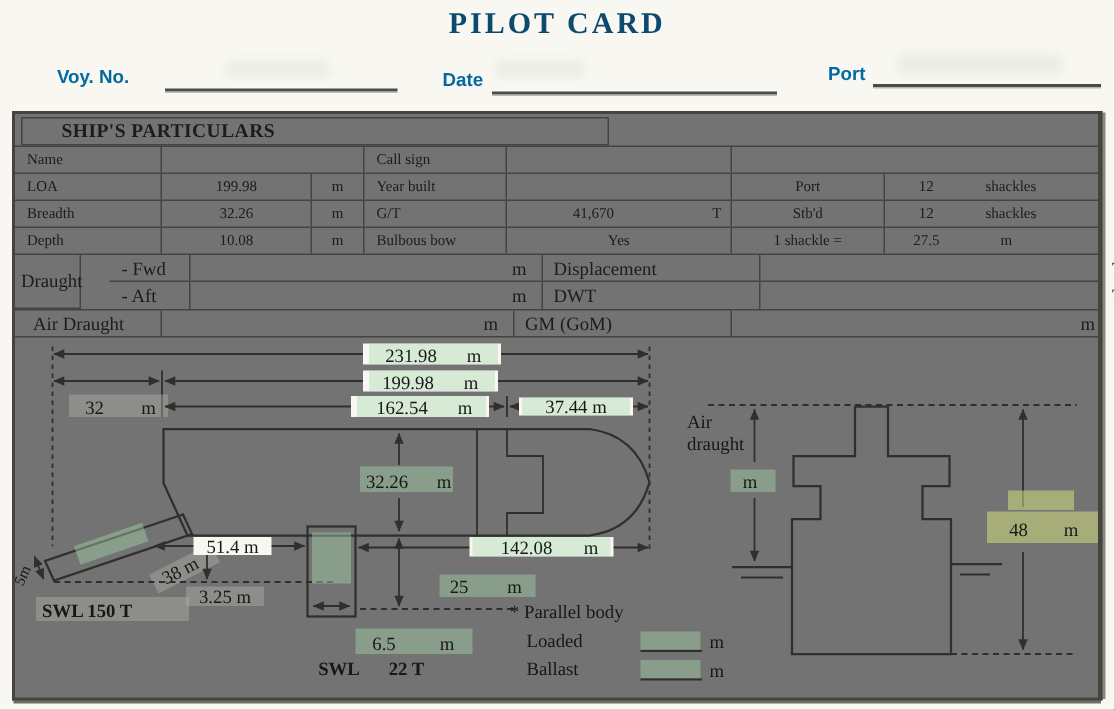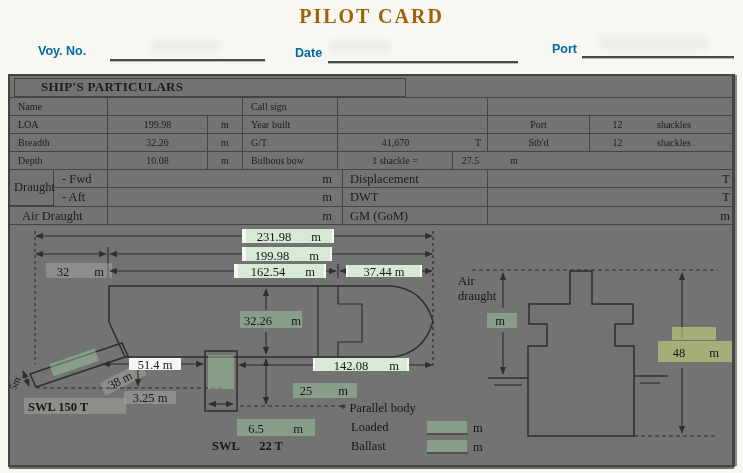--- a/index.html
+++ b/index.html
@@ -2,21 +2,21 @@
 <html><head>
 <meta charset="utf-8">
 <style>
   html,body{margin:0;padding:0;background:#e9e8e4;}
   .page{position:relative;width:743px;height:473px;background:#f8f7f2;overflow:hidden;
         font-family:"Liberation Serif",serif;color:#1c1c1a;}
   
   .ghost{position:absolute;background:rgba(150,155,140,.10);filter:blur(3px);border-radius:4px;}
 
   .title{position:absolute;top:5px;left:0;width:100%;text-align:center;
-         font-size:20px;font-weight:bold;letter-spacing:2px;color:#a16207;}
+         font-size:20px;font-weight:bold;letter-spacing:2px;color:#0c4a6e;}
 
   .hdr-label{position:absolute;font-family:"Liberation Sans",sans-serif;
              font-size:12.5px;font-weight:bold;color:#0369a1;}
   .hdr-line{position:absolute;height:0;border-bottom:2px solid #4c4b46;box-shadow:0 1px 0 rgba(70,70,65,.35);}
 
   .card{position:absolute;left:8px;top:74px;width:727px;height:393px;background:#737373;
         border:2px solid #45443f;border-right-width:3px;box-sizing:border-box;
         box-shadow:0 3px 0 -1px #6f6e66,3px 0 0 -1px #8a897f;}
 
   .sec-hdr{height:22px;border-bottom:1.5px solid #45443f;box-sizing:border-box;display:flex;align-items:center;}
@@ -28,21 +28,21 @@
         height:18px;border-bottom:1.5px solid #45443f;box-sizing:border-box;font-size:10px;}
   .trow2{display:grid;height:18px;border-bottom:1.5px solid #45443f;box-sizing:border-box;font-size:12.5px;}
   .cell{border-right:1.5px solid #45443f;box-sizing:border-box;display:flex;align-items:center;
         white-space:nowrap;overflow:hidden;line-height:16px;}
   .cell.last{border-right:none;}
   .cell.nobr{border-right:none;}
   .pl{padding-left:8px;} .ctr{justify-content:center;} .rt{justify-content:flex-end;padding-right:10px;}
   .draught-block{display:grid;grid-template-columns:44px 680px;height:36px;border-bottom:0;}
   .dr-label{border-right:1.5px solid #45443f;border-bottom:1.5px solid #45443f;display:flex;align-items:center;
             padding-left:4px;font-size:12.5px;box-sizing:border-box;}
-  .dr-rows .trow2{grid-template-columns:54px 235px 145px 246px;}
+  .dr-rows .trow2{grid-template-columns:54px 235px 145px 246px;margin-left:19px;}
   .air-row{grid-template-columns:98px 235px 145px 246px;}
 
   svg text{font-family:"Liberation Serif",serif;font-size:12.5px;fill:#171715;}
   svg .small{font-size:10.5px;}
   svg .ln{stroke:#2f2f2c;stroke-width:1.2;fill:none;}
   svg .thick{stroke-width:1.5;}
   svg .bg{fill:#f8f7f2;}
   svg .hlg{fill:#a9d8ae;opacity:.42;}   
   svg .hlgy{fill:#b3b3ab;opacity:.4;}   
   svg .hly{fill:#dbe77e;opacity:.5;}    
@@ -99,20 +99,21 @@
       <div class="cell ctr">Stb'd</div>
       <div class="cell ctr nobr">12</div>
       <div class="cell last" style="padding-left:12px">shackles</div>
     </div>
 
     <div class="trow">
       <div class="cell pl">Depth</div>
       <div class="cell ctr">10.08</div>
       <div class="cell ctr">m</div>
       <div class="cell pl">Bulbous bow</div>
+      <div class="cell ctr" style="grid-column:span 2">Yes</div>
       <div class="cell ctr">1 shackle =</div>
       <div class="cell ctr nobr">27.5</div>
       <div class="cell last" style="padding-left:22px">m</div>
     </div>
 
     <div class="draught-block">
       <div class="dr-label">Draught</div>
       <div class="dr-rows">
         <div class="trow2" style="grid-template-columns:54px 235px 145px 246px">
           <div class="cell pl">- Fwd</div>

